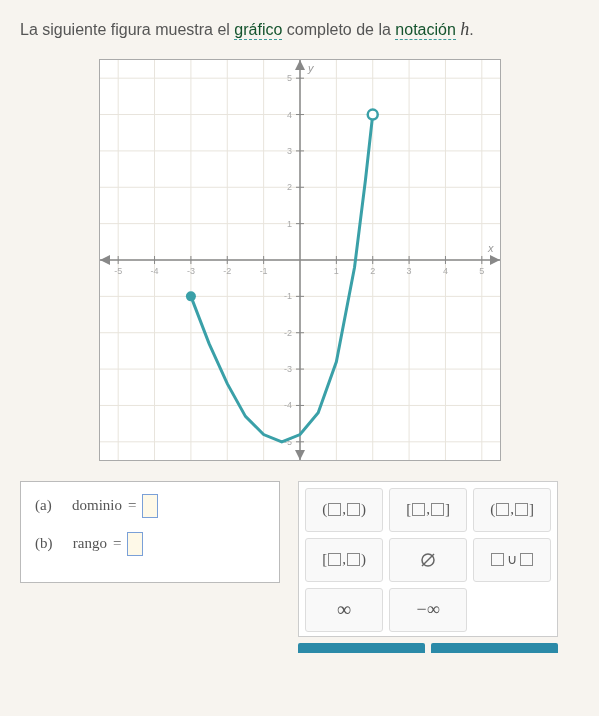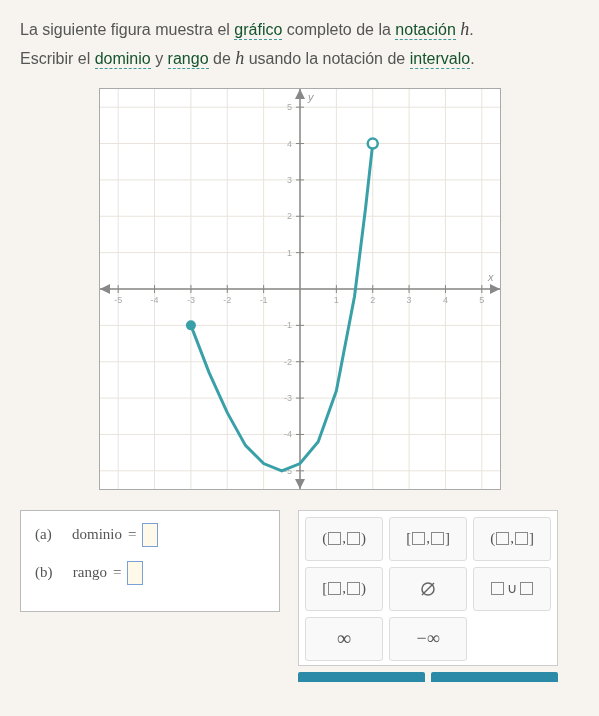--- a/index.html
+++ b/index.html
@@ -102,23 +102,20 @@
     background:#2b8aa8;
     border-radius:2px 2px 0 0;
   }
 </style>
 </head>
 <body>
 
 <div class="prompt">
   <div>
     <span>La siguiente figura muestra el </span><span class="term">gráfico</span><span> completo de la </span><span class="term">notación</span><span> </span><span class="ital">h</span><span>.</span>
-  </div>
-  <div>
-    <span>Escribir el </span><span class="term">dominio</span><span> y </span><span class="term">rango</span><span> de </span><span class="ital">h</span><span> usando la notación de </span><span class="term">intervalo</span><span>.</span>
   </div>
 </div>
 
 <div class="graph-wrap">
   <svg class="graph" width="400" height="400" viewBox="0 0 400 400" id="graph-svg">
       <line x1="18.181818181818183" y1="0" x2="18.181818181818183" y2="400" stroke="#e8e4dc" stroke-width="1"></line>
       <line x1="54.54545454545454" y1="0" x2="54.54545454545454" y2="400" stroke="#e8e4dc" stroke-width="1"></line>
       <line x1="90.9090909090909" y1="0" x2="90.9090909090909" y2="400" stroke="#e8e4dc" stroke-width="1"></line>
       <line x1="127.27272727272727" y1="0" x2="127.27272727272727" y2="400" stroke="#e8e4dc" stroke-width="1"></line>
       <line x1="163.63636363636365" y1="0" x2="163.63636363636365" y2="400" stroke="#e8e4dc" stroke-width="1"></line>

